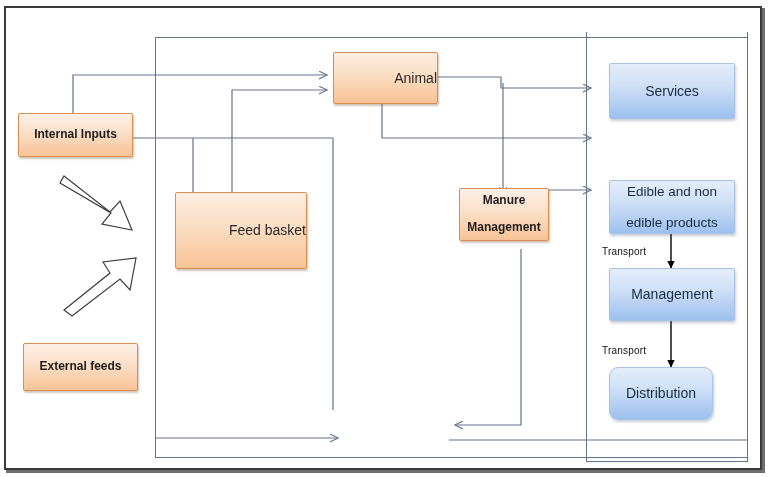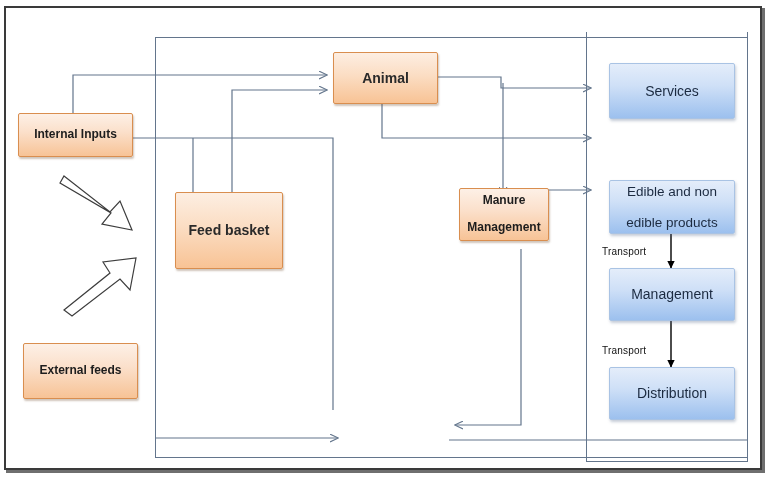--- a/index.html
+++ b/index.html
@@ -24,21 +24,21 @@
   .node span{display:block;line-height:1.15;}
 
   .node.orange{
      background:linear-gradient(to bottom,#fdf0e6 0%,#fbe0cb 42%,#f7c396 100%);
      border:1px solid #d98e4f;
      box-shadow:1px 2px 2px rgba(120,90,60,.35);
      color:#1d1d1d;font-weight:bold;
   }
   .node.orange.light{
      background:linear-gradient(to bottom,#fdeee2 0%,#fbddc3 45%,#f8c395 100%);
-     font-weight:bold;color:#2a2a2a;
+     font-weight:normal;color:#2a2a2a;justify-content:flex-end;
   }
   .node.blue{
      background:linear-gradient(to bottom,#e4edfa 0%,#cfe0f7 40%,#9cc0ee 100%);
      border:1px solid #a9c3e4;
      box-shadow:1px 2px 3px rgba(90,110,140,.35);
      color:#1b2a40;
   }
 
   .label-transport{position:absolute;font-size:10px;color:#111;letter-spacing:.2px;}
 
@@ -101,25 +101,25 @@
     <polygon points="6,8 52,44 62,33 74,62 44,56 53,45 2,15" fill="#ffffff" stroke="#3d3d3d" stroke-width="1.2"></polygon>
   </svg>
   <svg class="block-arrow" style="left:58px;top:240px;width:104px;height:80px;">
     <polygon points="6,70 52,33 45,22 78,18 72,50 62,39 14,76" fill="#ffffff" stroke="#3d3d3d" stroke-width="1.2"></polygon>
   </svg>
 
   <div class="node orange" style="left:18px;top:113px;width:115px;height:44px;font-size:12px;align-items:center;">
     <span>Internal Inputs</span>
   </div>
 
-  <div class="node orange" style="left:23px;top:343px;width:115px;height:56px;font-size:12px;">
+  <div class="node orange" style="left:23px;top:343px;width:115px;height:48px;font-size:12px;">
     <span>External feeds</span>
   </div>
 
-  <div class="node orange light" style="left:175px;top:192px;width:108px;height:77px;font-size:14px;">
+  <div class="node orange light" style="left:175px;top:192px;width:132px;height:77px;font-size:14px;">
     <span>Feed basket</span>
   </div>
 
   <div class="node orange light" style="left:333px;top:52px;width:105px;height:52px;font-size:14px;">
     <span>Animal</span>
   </div>
 
   <div class="node orange" style="left:459px;top:188px;width:90px;height:53px;font-size:12px;">
     <span>
       <span>Manure</span><br>
@@ -136,21 +136,21 @@
     <span>
       <span>Edible and non</span><br>
       <span>edible products</span>
     </span>
   </div>
 
   <div class="node blue" style="left:609px;top:268px;width:126px;height:53px;font-size:14px;">
     <span>Management</span>
   </div>
 
-  <div class="node blue" style="left:609px;top:367px;width:126px;height:53px;font-size:14px;">
+  <div class="node blue" style="left:609px;top:367px;width:104px;height:53px;font-size:14px;border-radius:9px;">
     <span>Distribution</span>
   </div>
 
   <div class="label-transport" style="left:602px;top:246px;">
     <span>Transport</span>
   </div>
   <div class="label-transport" style="left:602px;top:345px;">
     <span>Transport</span>
   </div>
 

